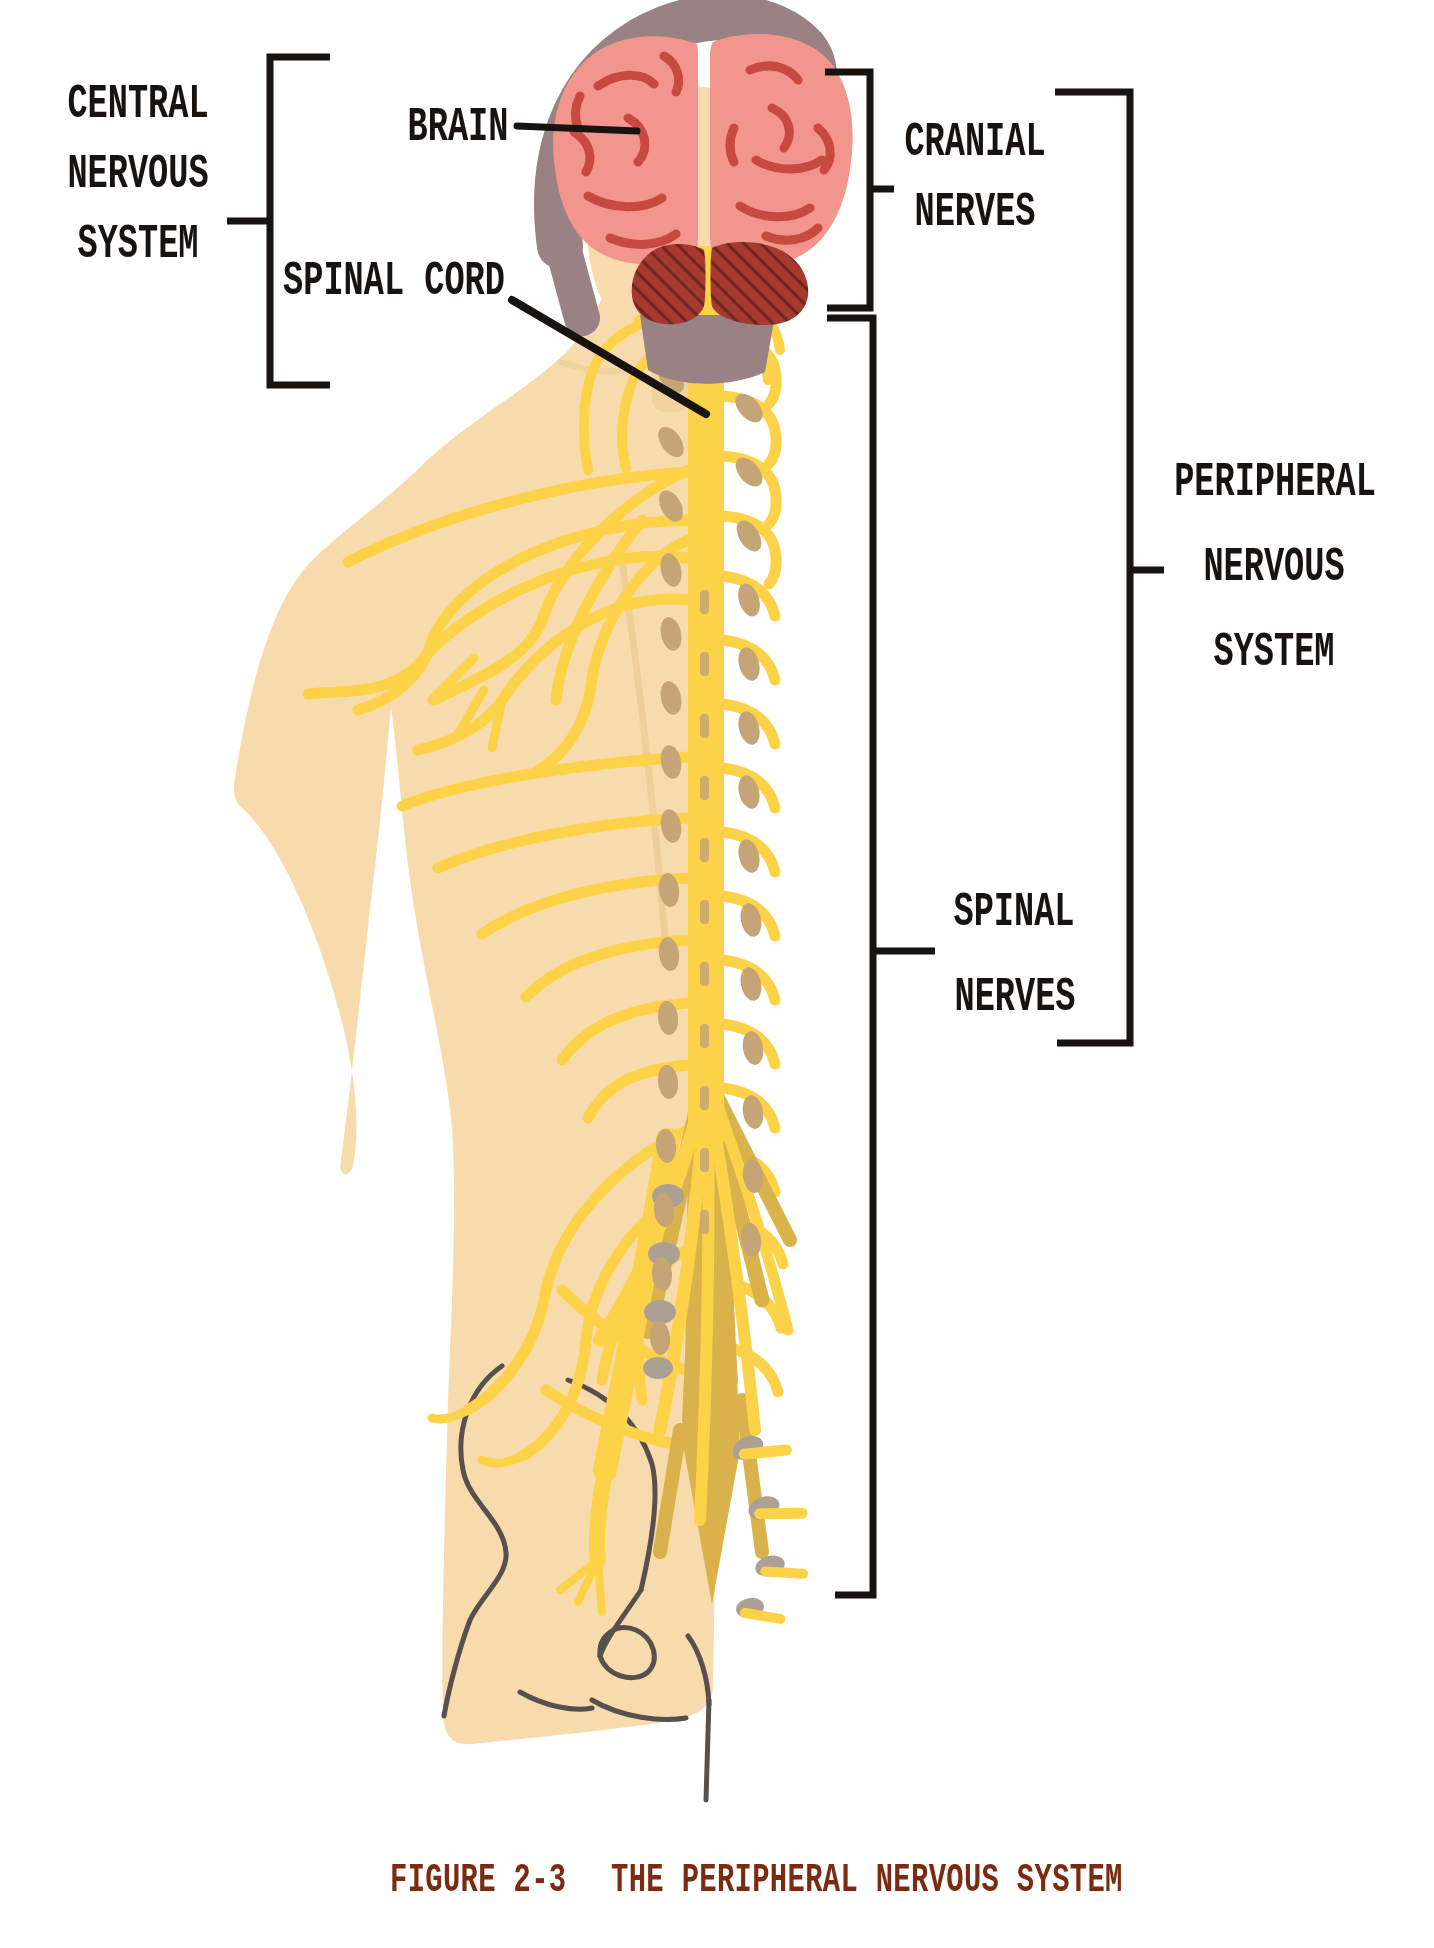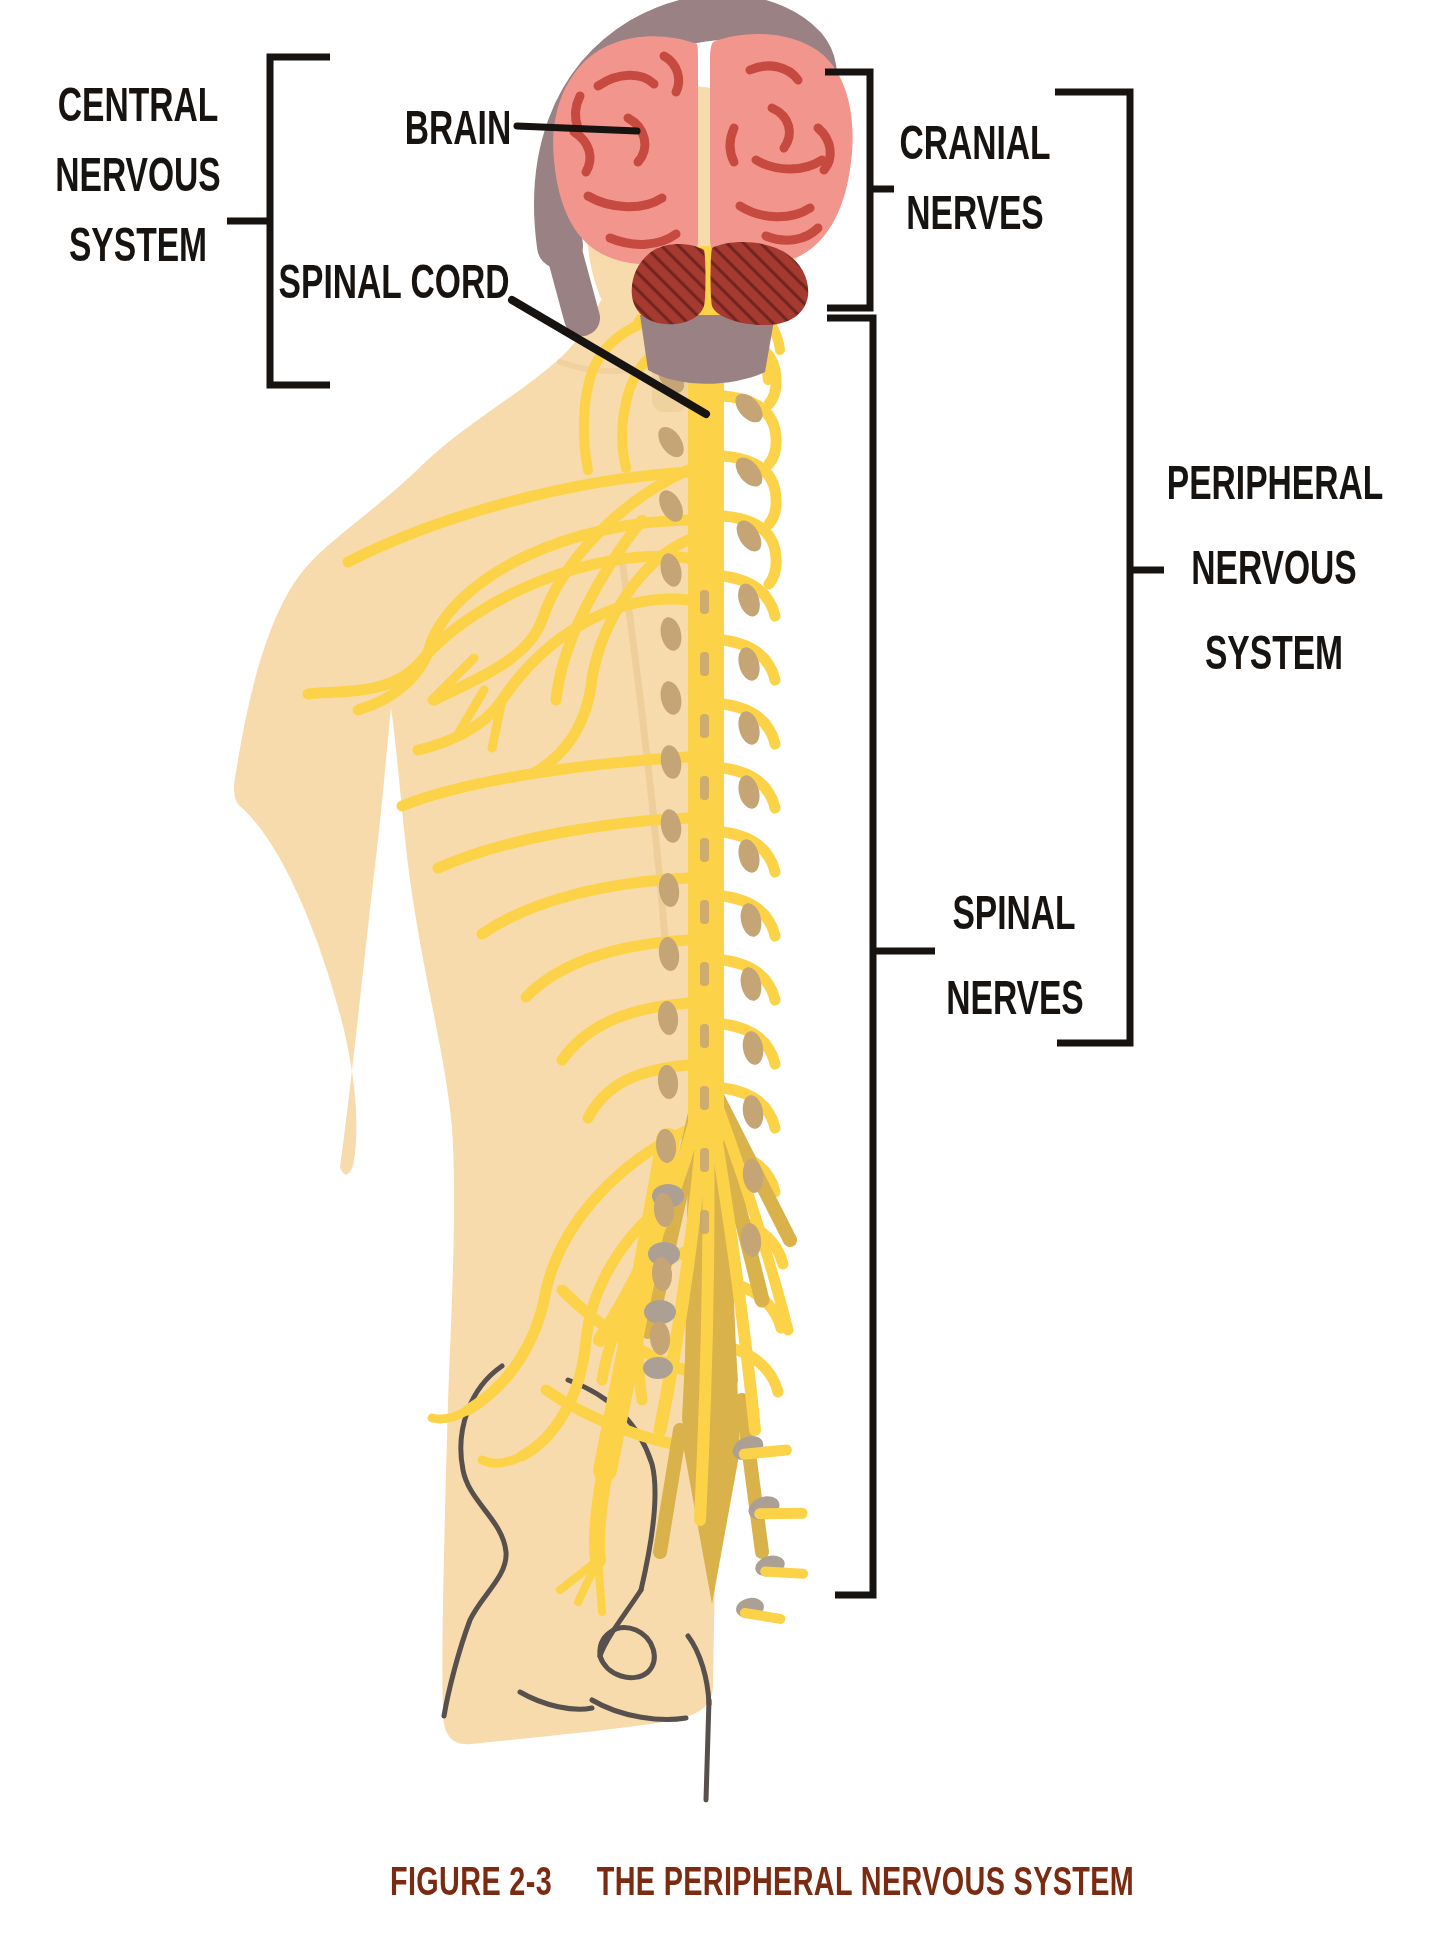--- a/index.html
+++ b/index.html
@@ -1,20 +1,20 @@
 <!DOCTYPE html>
 <html style="--skin: #F8DBAC; --skin_shadow: #EACB96; --hair: #9A8183; --brain: #F2968D; --sulci: #C74A40; --cerebellum: #A73A30; --cerebellum_hatch: #6E241D; --nerve_yellow: #FCD348; --nerve_dark: #D9B24C; --vertebra: #C5A475; --gray_bone: #ABA093; --pelvis_line: #57504D; --label_color: #171310; --caption_color: #7B2B12;"><head>
 <meta charset="utf-8">
 <style>
   html,body{margin:0;padding:0;background:#ffffff;}
   .stage{
     position:relative;
     width:1434px;height:1948px;
     background:#ffffff;
-    font-family:Liberation Sans, sans-serif;
+    font-family:Liberation Mono, monospace;
     overflow:hidden;
   }
   svg{position:absolute;left:0;top:0;}
   .skin{fill:var(--skin,#F8DBAC);}
   .skinshadow{stroke:var(--skin_shadow,#EACB96);fill:none;stroke-linecap:round;}
   .hairF{fill:var(--hair,#9A8183);}
   .hairS{stroke:var(--hair,#9A8183);fill:none;stroke-linecap:round;}
   .brain{fill:var(--brain,#F2968D);}
   .sulci{stroke:var(--sulci,#C74A40);stroke-width:9;fill:none;stroke-linecap:round;}
   .nerve{stroke:var(--nerve_yellow,#FCD348);fill:none;stroke-linecap:round;}

